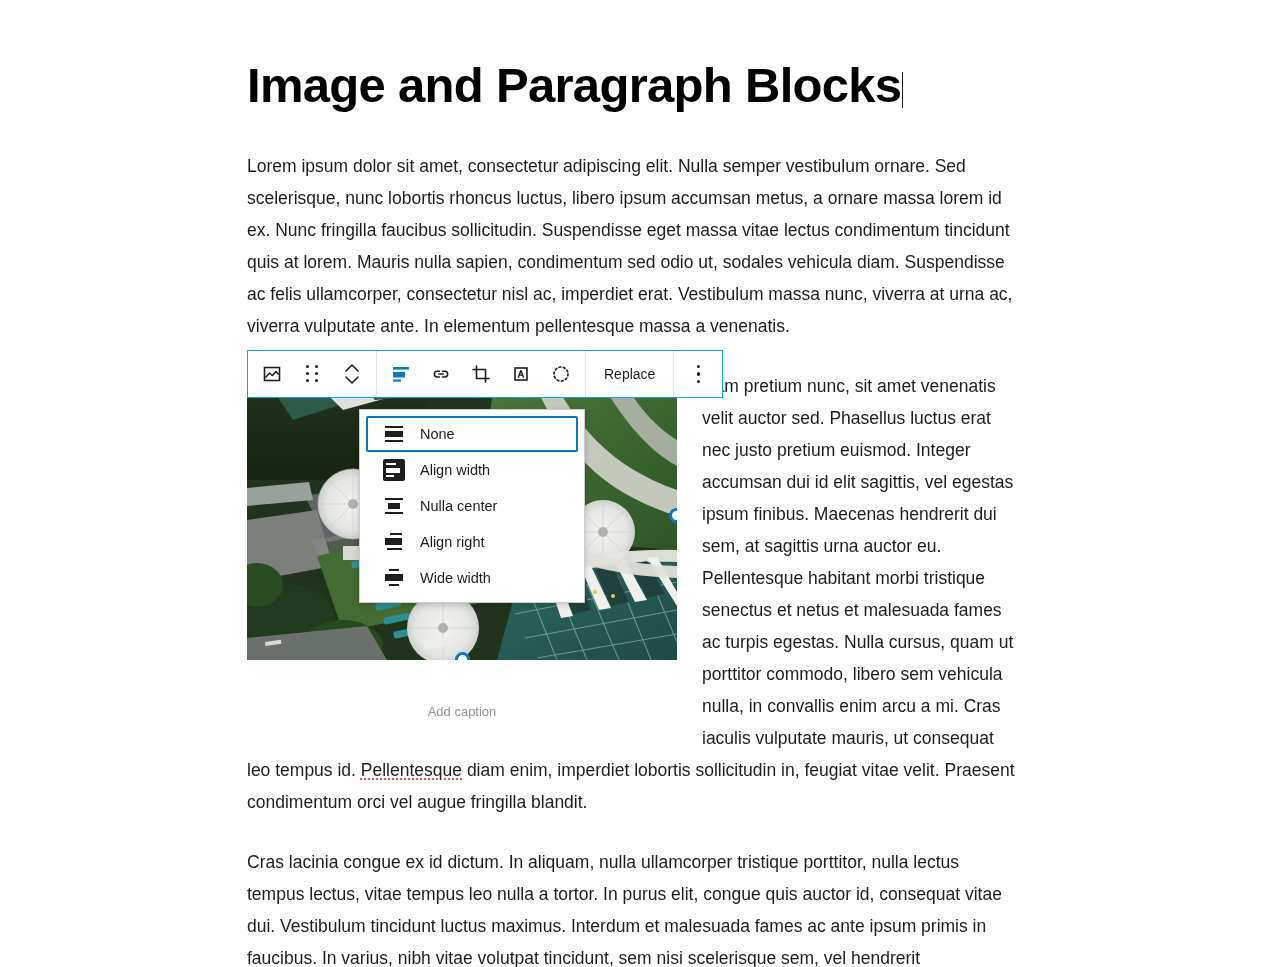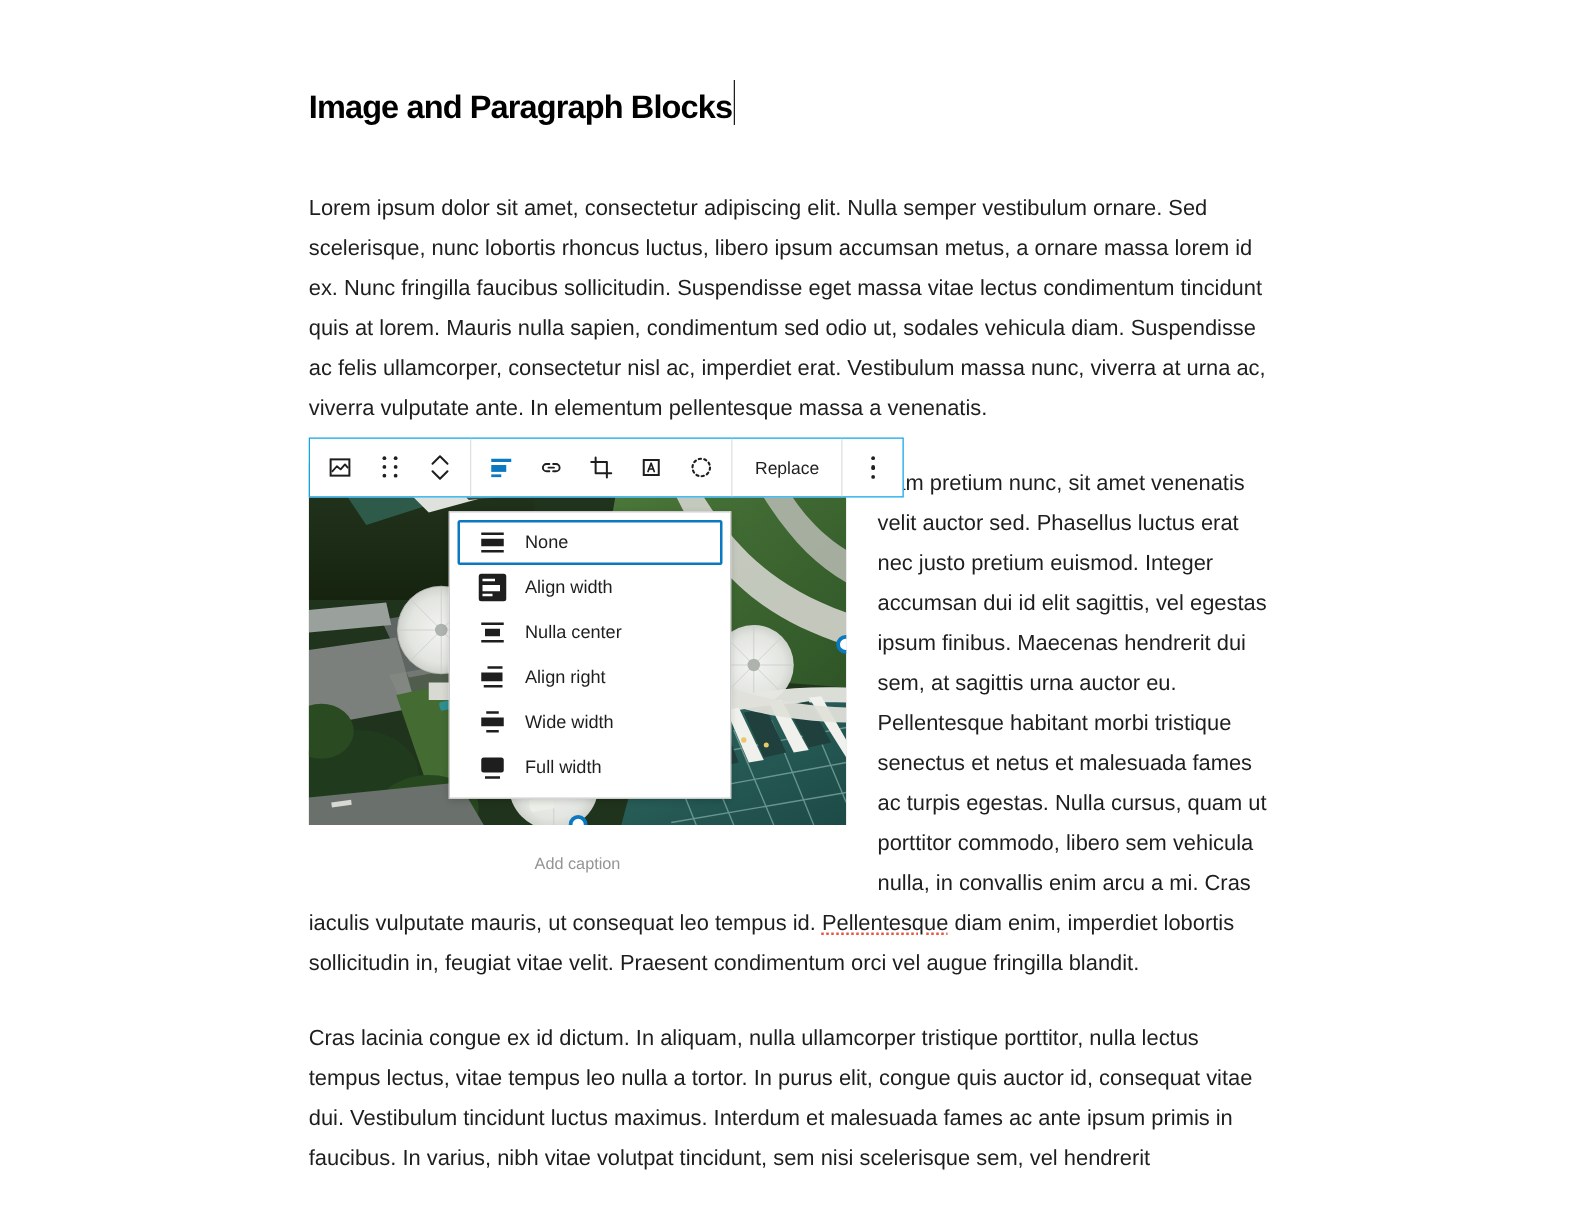--- a/index.html
+++ b/index.html
@@ -25,21 +25,21 @@
 
   .content-column {
     position: absolute;
     left: 247px;
     top: 0;
     width: 768px;
   }
 
   
   .post-title {
-    font-size: 26px;
+    font-size: 49px;
     line-height: 46px;
     font-weight: 700;
     letter-spacing: -0.7px;
     margin: 0;
     padding: 0;
     position: absolute;
     top: 62px;
     left: 0;
     color: #000000;
     white-space: nowrap;
@@ -94,20 +94,21 @@
     width: 430px;
     height: 290px;
     background: #2d4435;
   }
   .image-caption {
     text-align: center;
     font-size: 13px;
     line-height: 20px;
     color: #949494;
     padding-top: 21px;
+    margin-top: 21px;
   }
 
   
   .resize-handle {
     position: absolute;
     width: 15px;
     height: 15px;
     border-radius: 50%;
     background: #ffffff;
     border: 3px solid #0b79bf;
@@ -568,25 +569,16 @@
       <span class="ai-icon">
         <span class="glyph">
           <span style="left:5px;top:1px;width:10px;height:2px;"></span>
           <span style="left:1px;top:6px;width:18px;height:7px;"></span>
           <span style="left:5px;top:16px;width:10px;height:2px;"></span>
         </span>
       </span>
       <span class="ai-label">Wide width</span>
     </div>
 
-    <div class="align-item">
-      <span class="ai-icon">
-        <span class="glyph">
-          <span style="left:1px;top:2px;width:18px;height:12px;border-radius:2px;"></span>
-          <span style="left:4px;top:17px;width:12px;height:2px;"></span>
-        </span>
-      </span>
-      <span class="ai-label">Full width</span>
-    </div>
 
   </div>
 
 </div>
 
 </body></html>

